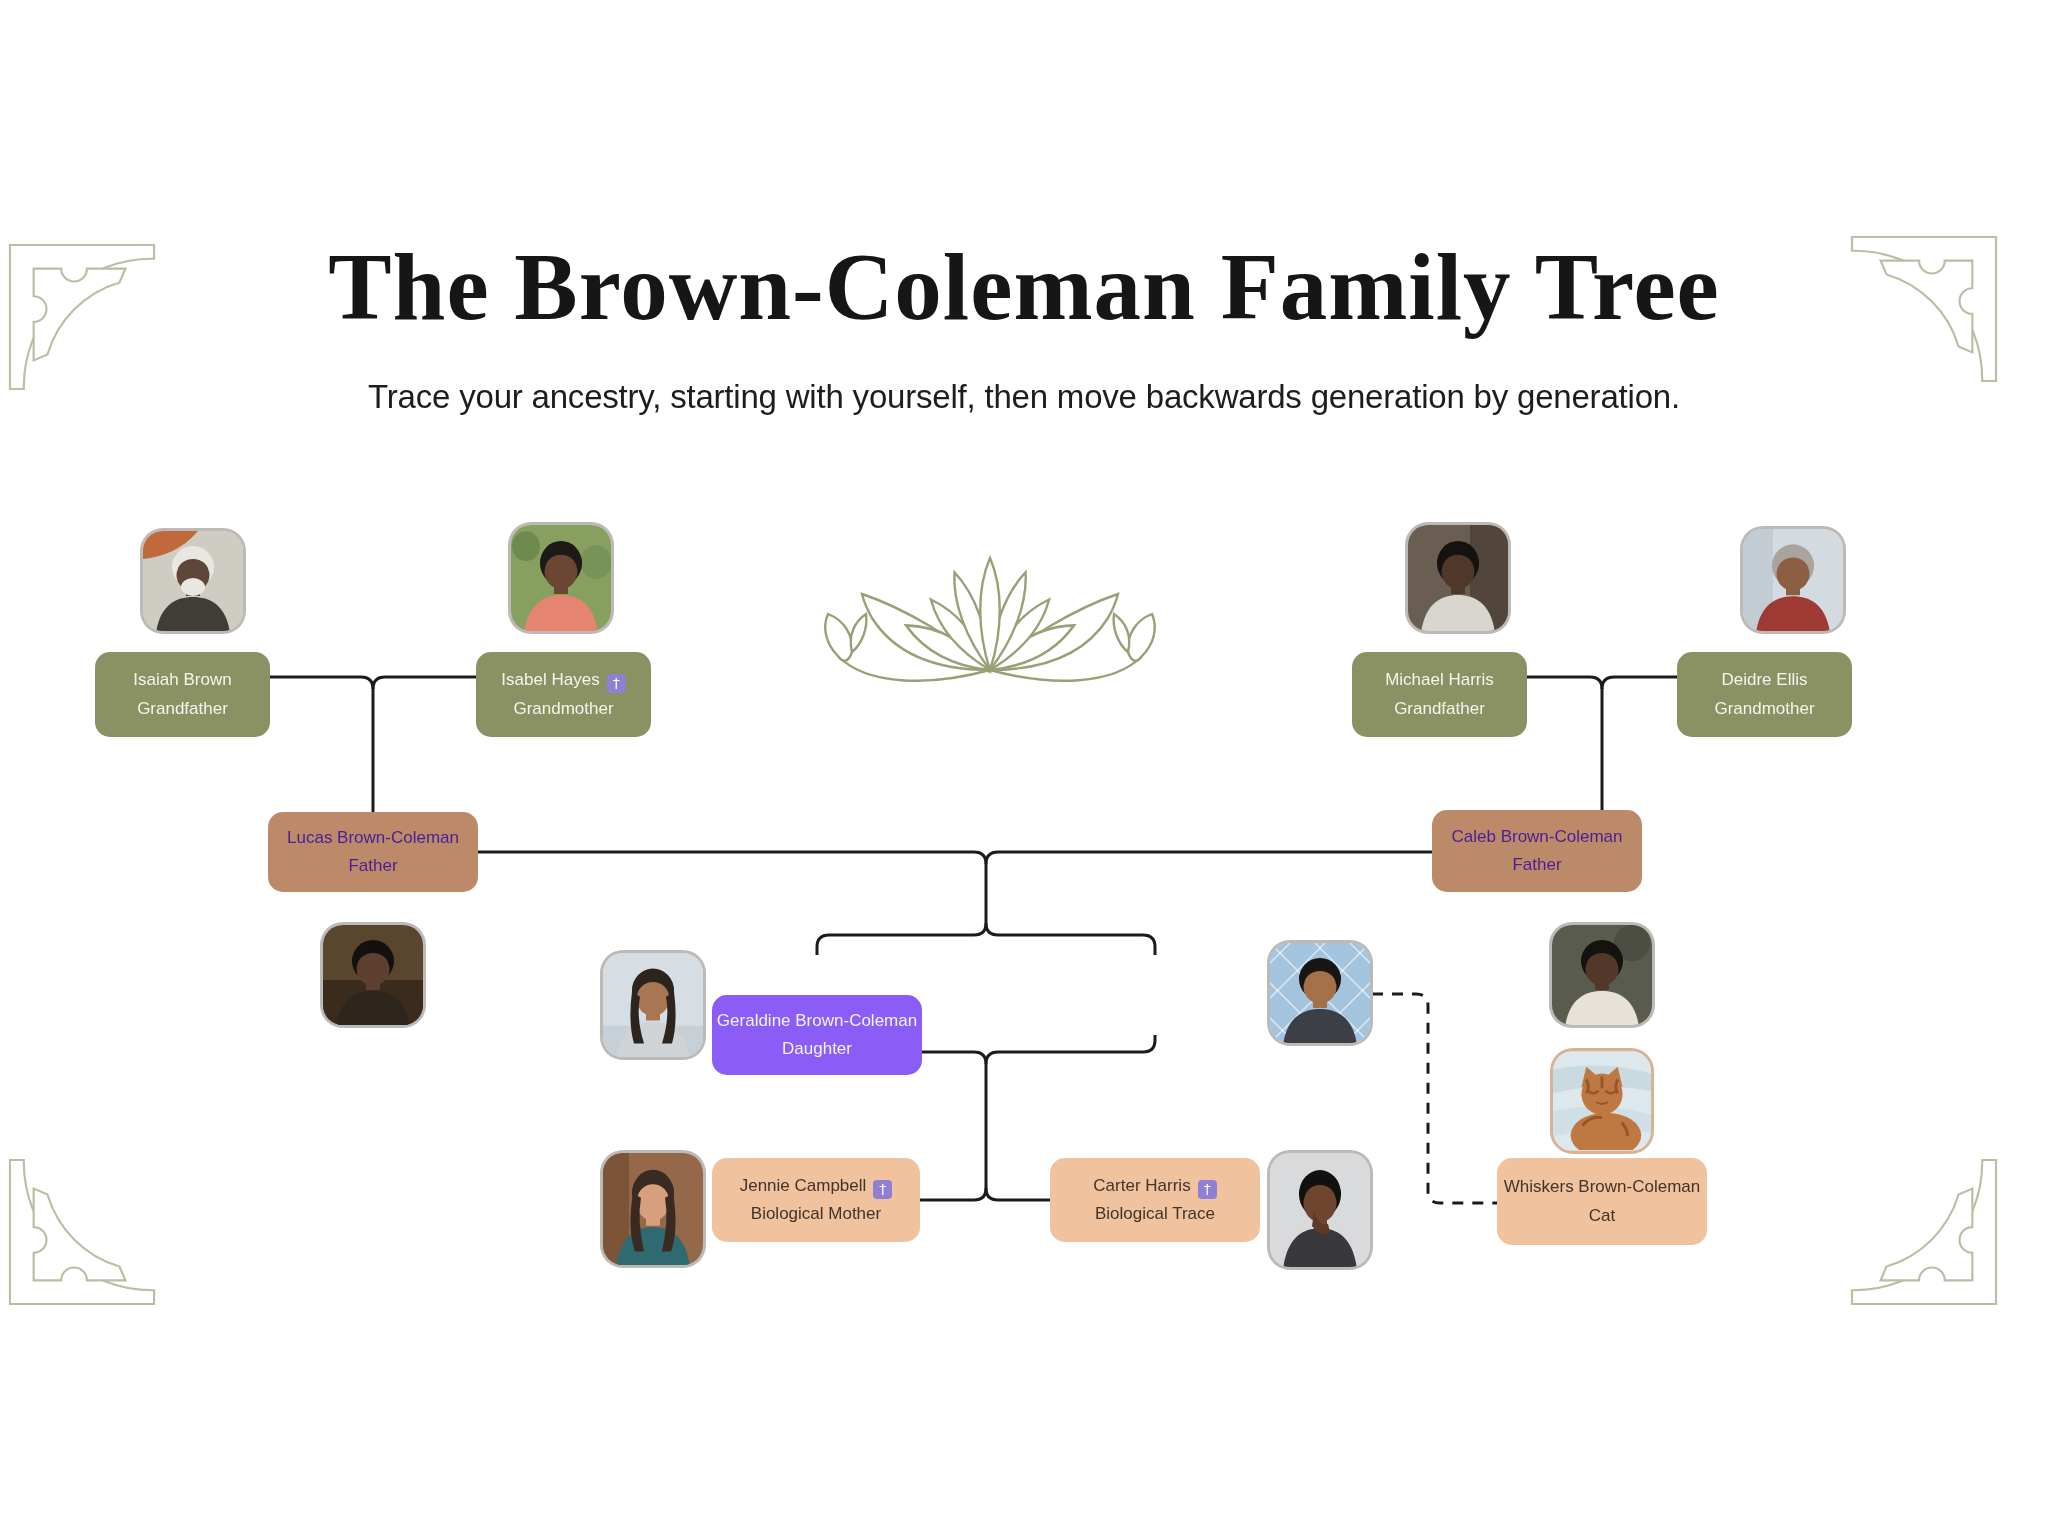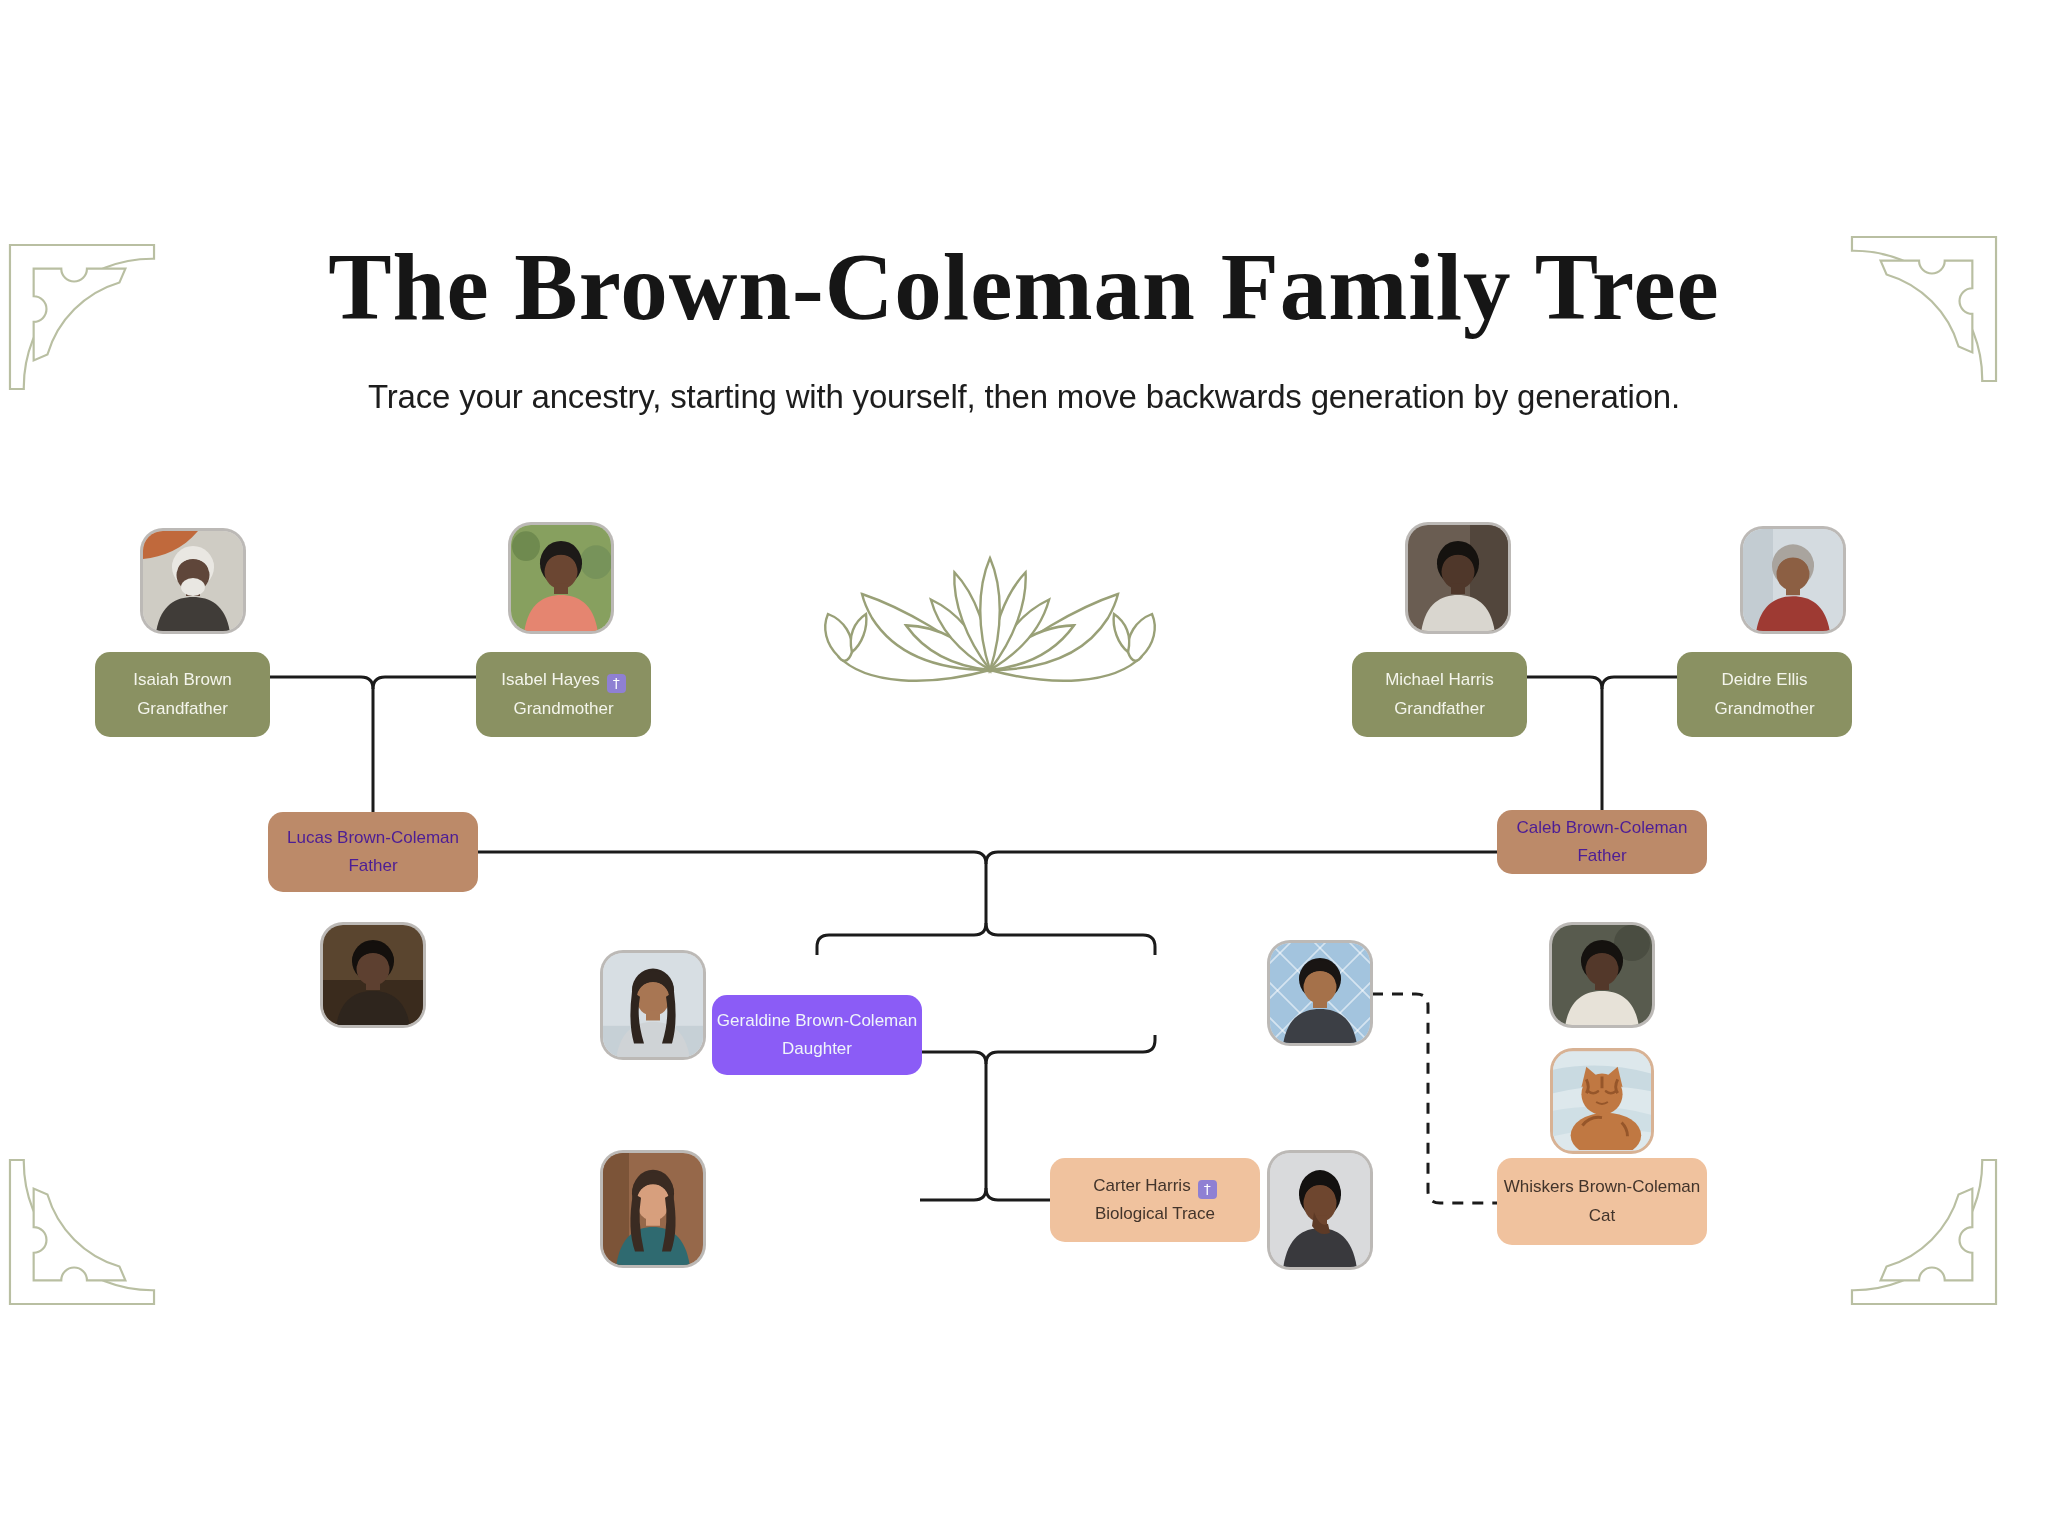--- a/index.html
+++ b/index.html
@@ -256,31 +256,35 @@
   <div class="card gen-grandparent" style="left:1677px;top:635px;width:175px;height:85px">
     <div class="name-line">Deidre Ellis</div>
     <div>Grandmother</div>
   </div>
 
   <div class="card gen-parent" style="left:268px;top:812px;width:210px;height:80px">
     <div class="name-line">Lucas Brown-Coleman</div>
     <div>Father</div>
   </div>
 
-  <div class="card gen-parent" style="left:1497px;top:810px;width:210px;height:64px">
+  <div class="card gen-parent" style="left:1432px;top:810px;width:210px;height:82px">
     <div class="name-line">Caleb Brown-Coleman</div>
     <div>Father</div>
   </div>
 
   <div class="card gen-child" style="left:712px;top:955px;width:210px;height:80px">
     <div class="name-line">Geraldine Brown-Coleman</div>
     <div>Daughter</div>
   </div>
 
 
+  <div class="card gen-relative" style="left:712px;top:1158px;width:208px;height:84px">
+    <div class="name-line"><span>Jennie Campbell</span><span class="badge">†</span></div>
+    <div>Biological Mother</div>
+  </div>
 
   <div class="card gen-relative" style="left:1050px;top:1158px;width:210px;height:84px">
     <div class="name-line"><span>Carter Harris</span><span class="badge">†</span></div>
     <div>Biological Trace</div>
   </div>
 
   <div class="card gen-relative" style="left:1497px;top:1158px;width:210px;height:87px">
     <div class="name-line">Whiskers Brown-Coleman</div>
     <div>Cat</div>
   </div>

